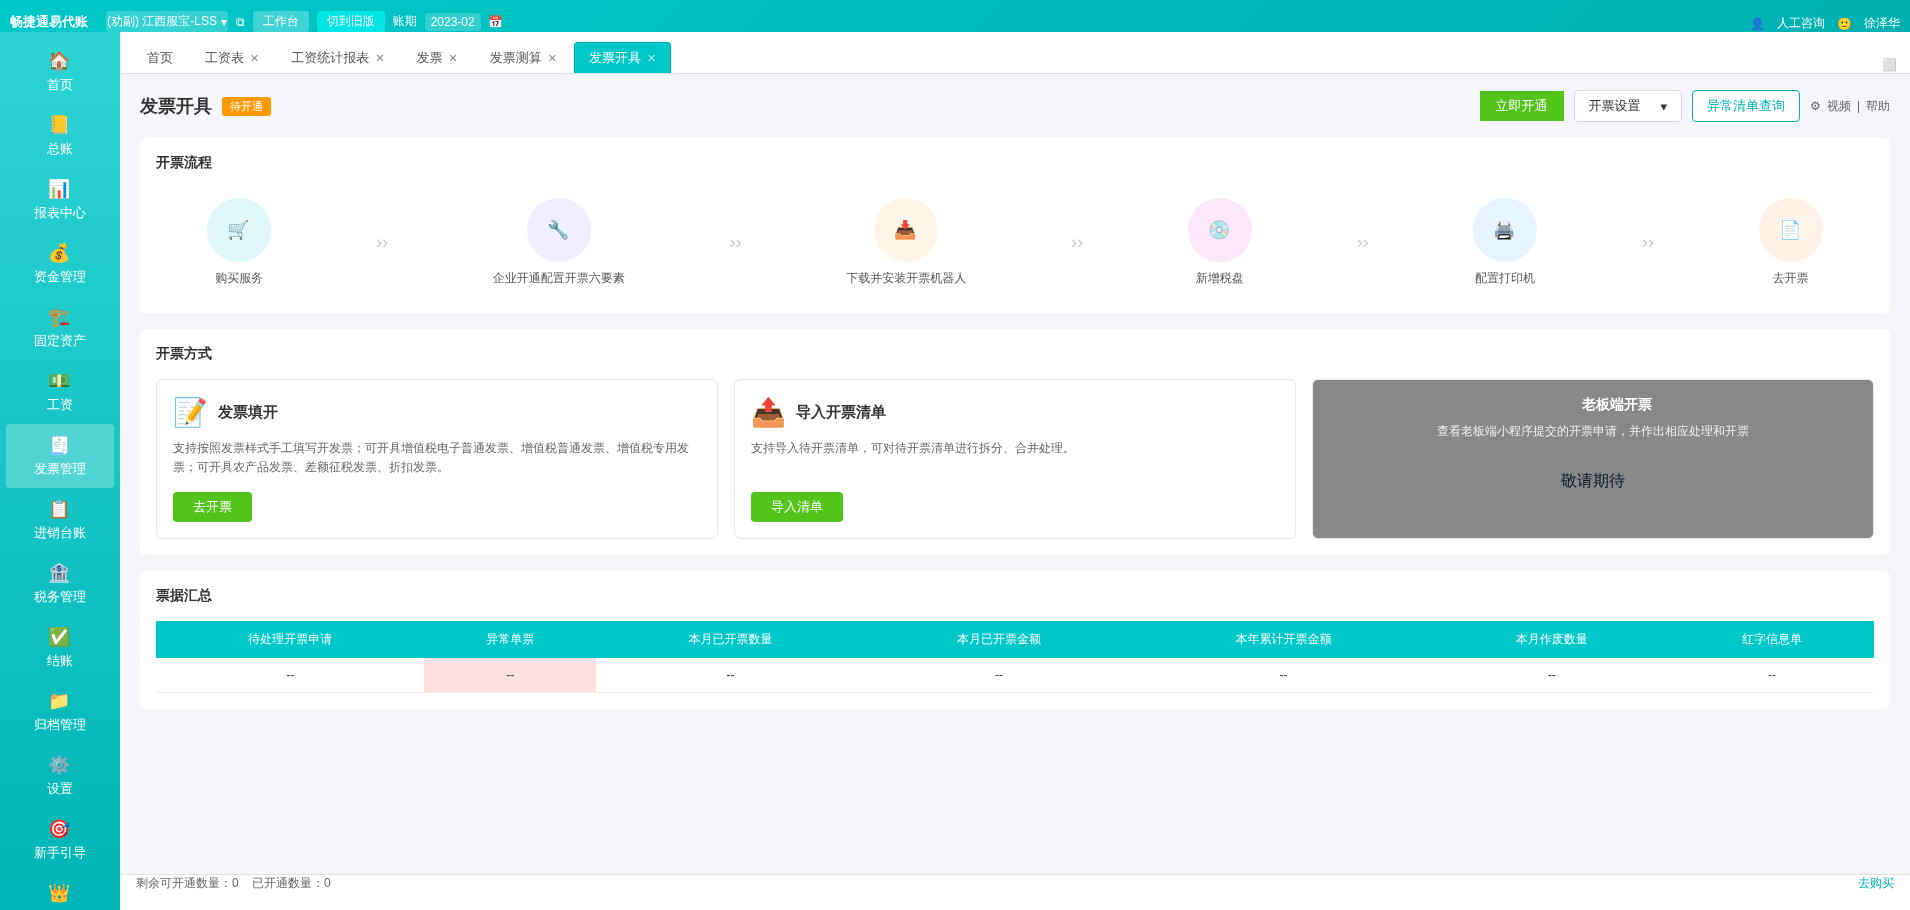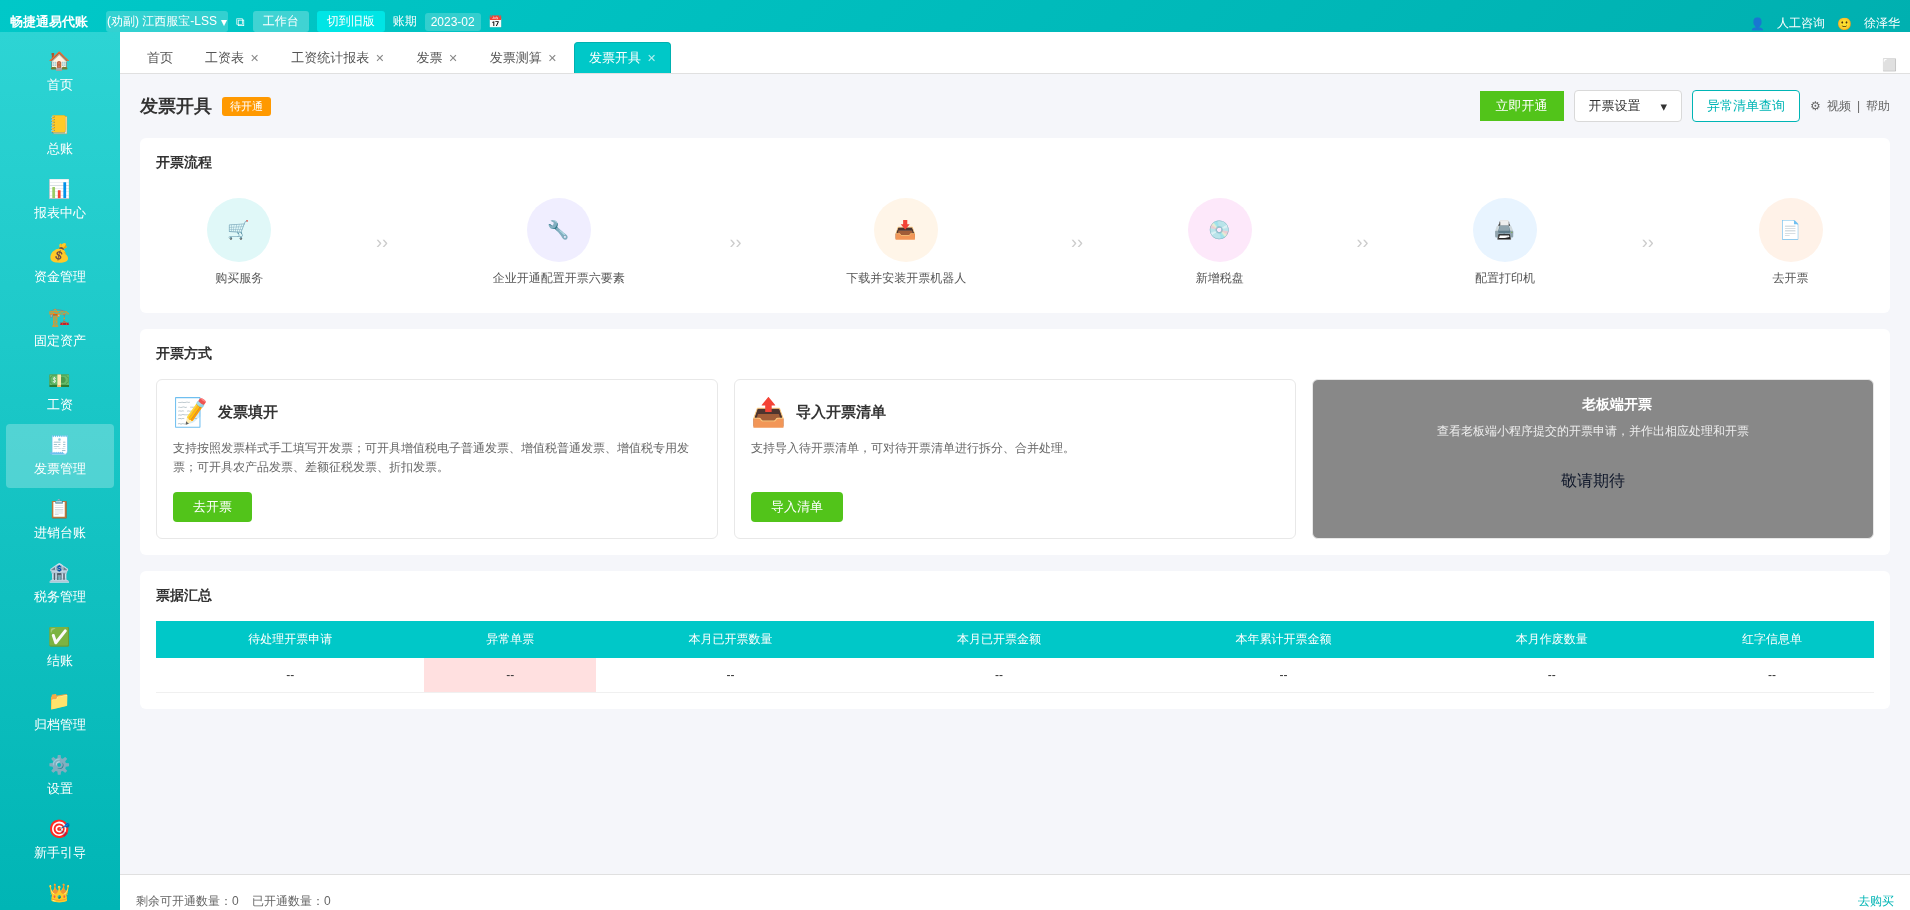--- a/index.html
+++ b/index.html
@@ -238,21 +238,21 @@
       border-bottom: 1px solid #f0f0f0;
     }
     .summary-table td.pink-bg { background: #ffe0e0; }
 
     
     .bottom-bar {
       height: 36px;
       background: white;
       border-top: 1px solid #e0e0e0;
       display: flex;
-      align-items: flex-end;
+      align-items: flex-start;
       justify-content: space-between;
       padding: 0 16px;
       font-size: 12px;
       color: #666;
       flex-shrink: 0;
     }
     .bottom-link { color: #00b5b5; cursor: pointer; text-decoration: none; }
     .win-btn { width: 16px; height: 16px; border: none; border-radius: 2px; cursor: pointer; background: rgba(255,255,255,0.3); color: white; font-size: 12px; display: flex; align-items: center; justify-content: center; }
   </style>
 </head>

